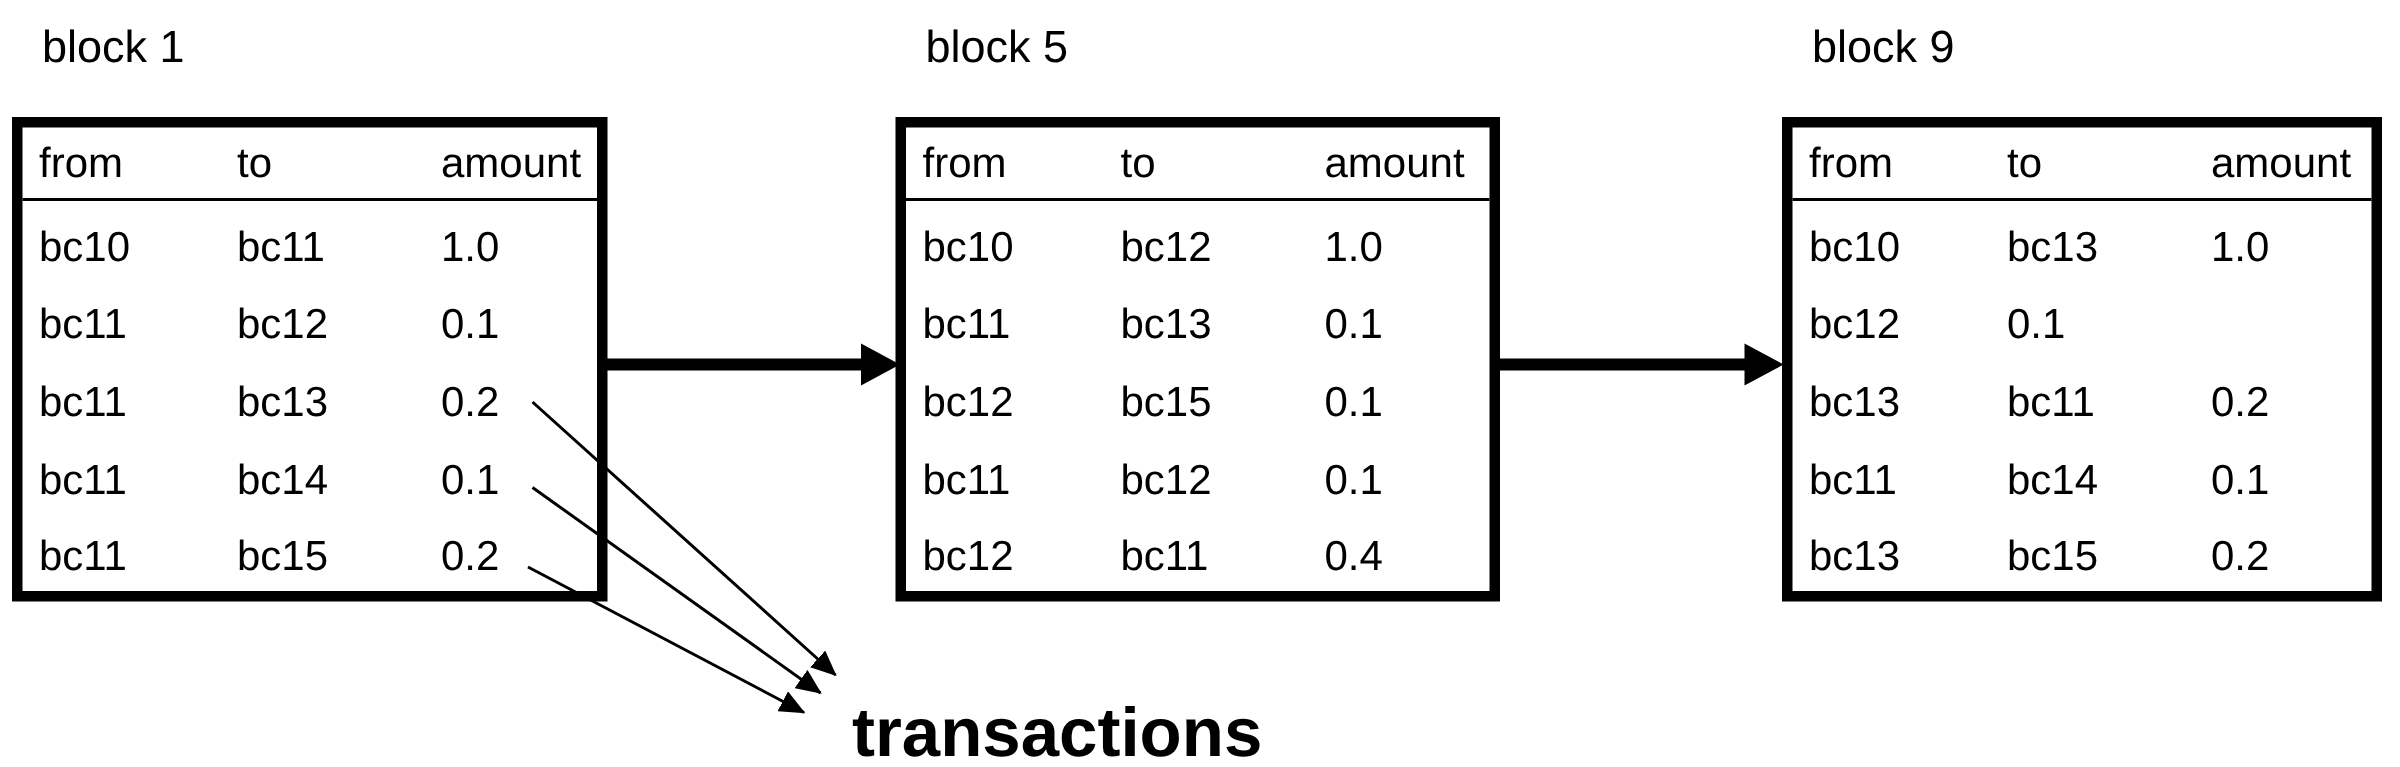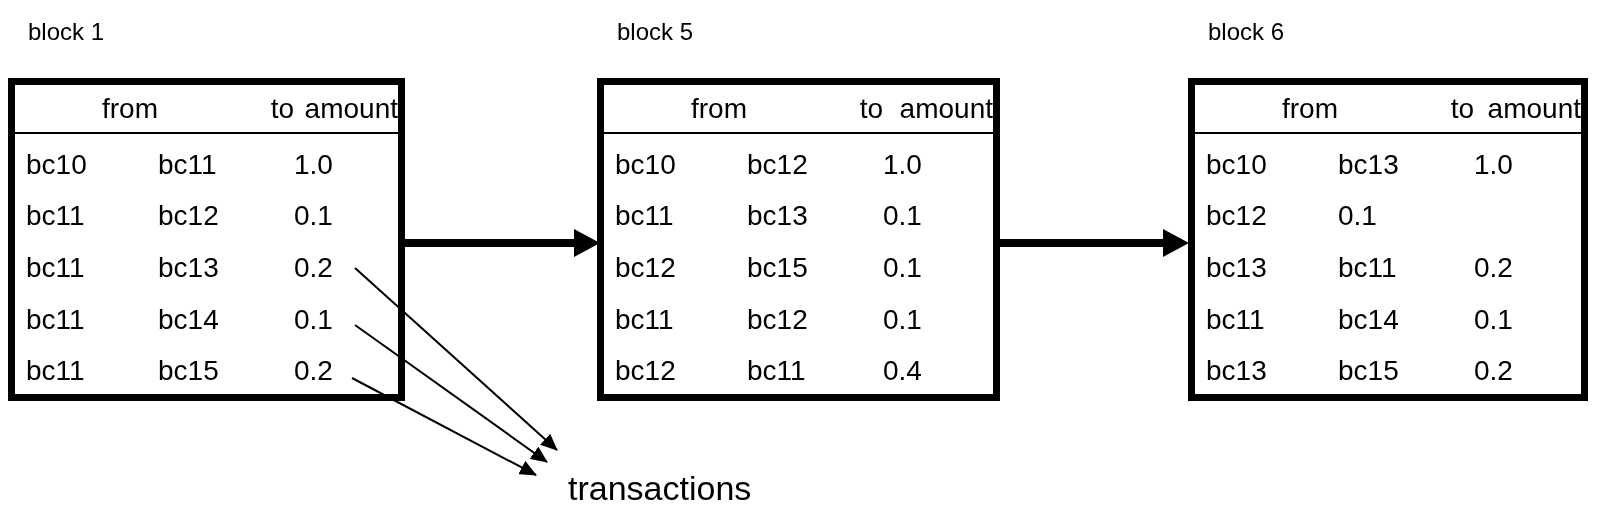--- a/index.html
+++ b/index.html
@@ -13,21 +13,21 @@
     width: 1600px;
     height: 511px;
     background: #ffffff;
     overflow: hidden;
   }
   .block { position: absolute; top: 0; }
   .block-title {
     position: absolute;
     top: 12px;
     left: 20px;
-    font-size: 24px;
+    font-size: 30px;
     line-height: 40px;
     white-space: nowrap;
   }
   .tbl {
     position: absolute;
     top: 78px;
     left: 0;
     width: 100%;
     height: 323px;
     border: 7px solid #000;
@@ -37,41 +37,41 @@
     display: grid;
     grid-template-columns: 132px 136px 1fr;
     padding-left: 11px;
     align-items: center;
     font-size: 28px;
     white-space: nowrap;
   }
   .thead {
     height: 49px;
     border-bottom: 2px solid #000;
-    text-align: right;
   }
   .tbody {
     display: flex;
     flex-direction: column;
     height: 258px;
   }
   .tbody .row { flex: 1; margin-top: 10px; }
   .overlay {
     position: absolute;
     left: 0;
     top: 0;
     pointer-events: none;
   }
   .annotation-label {
     position: absolute;
     left: 568px;
     top: 468px;
-    font-size: 34px;
+    font-size: 46px;
     line-height: 40px;
     white-space: nowrap;
+    font-weight: bold;
   }
   
   .block-1 { left: 8px;    width: 397px; }
   .block-2 { left: 597px;  width: 403px; }
   .block-3 { left: 1188px; width: 400px; }
 </style>
 </head>
 <body>
 
 <div class="canvas">
@@ -146,21 +146,21 @@
         <div class="row">
           <span>bc12</span>
           <span>bc11</span>
           <span>0.4</span>
         </div>
       </div>
     </div>
   </div>
 
   <div class="block block-3">
-    <div class="block-title">block 6</div>
+    <div class="block-title">block 9</div>
     <div class="tbl">
       <div class="row thead">
         <span>from</span>
         <span>to</span>
         <span>amount</span>
       </div>
       <div class="tbody">
         <div class="row">
           <span>bc10</span>
           <span>bc13</span>

